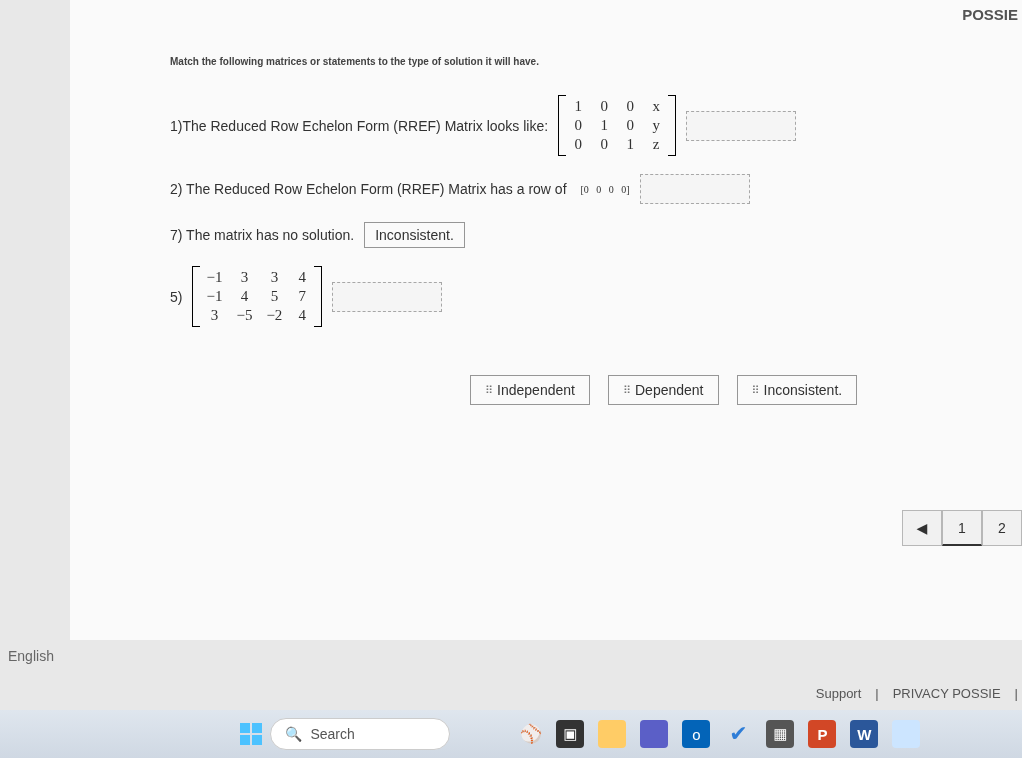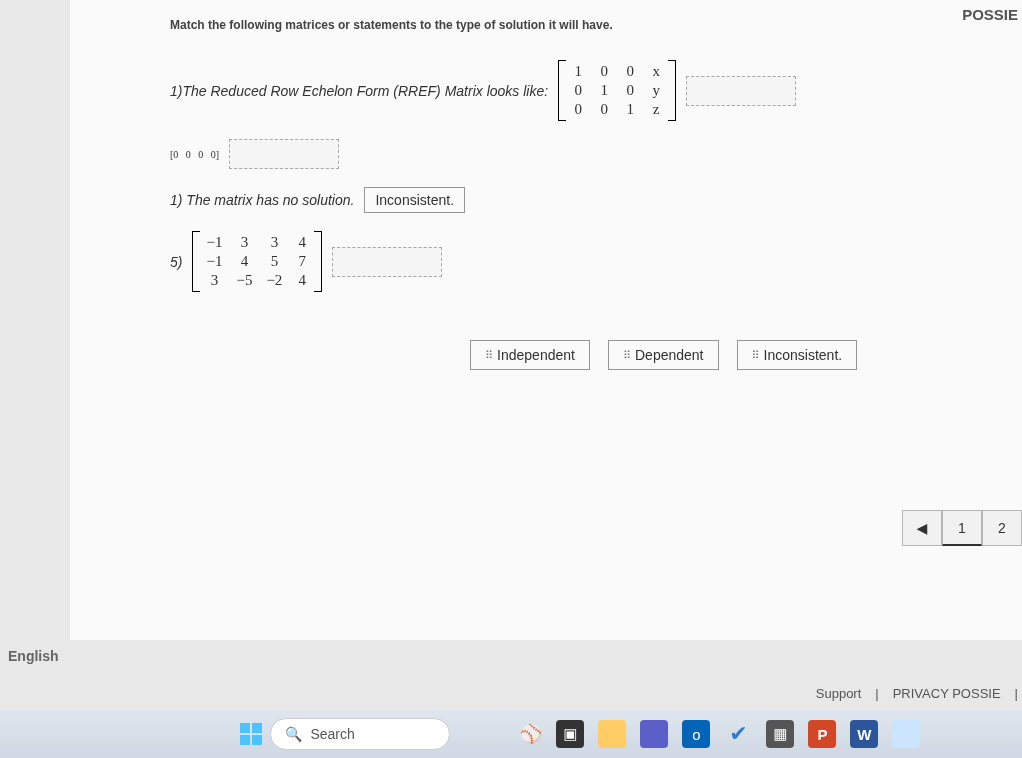--- a/index.html
+++ b/index.html
@@ -24,34 +24,35 @@
   }
   .header-right {
     position: absolute;
     top: 6px;
     right: 4px;
     font-weight: 700;
     font-size: 15px;
     color: #555;
   }
   .instr {
-    font-size: 12px;
+    font-size: 10px;
     color: #444;
     font-weight: 600;
     margin-bottom: 28px;
+    margin-top: 38px;
   }
   .qrow {
     display: flex;
     align-items: center;
     gap: 10px;
     margin-bottom: 18px;
     font-size: 14px;
     color: #333;
   }
-  .qrow .label { white-space: pre; font-style: italic; }
+  .qrow .label { white-space: pre; }
   .drop {
     border: 1px dashed #aaa;
     min-width: 110px;
     height: 30px;
     background: #fafafa;
   }
   .filled {
     border: 1px solid #999;
     padding: 4px 10px;
     font-size: 14px;
@@ -116,21 +117,20 @@
     justify-content: center;
     font-size: 14px;
   }
   .pbtn.current { border-bottom: 2px solid #333; }
   .english {
     position: absolute;
     left: 8px;
     top: 648px;
     font-size: 14px;
     color: #666;
-    font-weight: bold;
   }
   .footer-right {
     position: absolute;
     right: 4px;
     top: 686px;
     font-size: 13px;
     color: #555;
     display: flex;
     gap: 14px;
   }
@@ -220,27 +220,28 @@
           <span>0</span>
           <span>1</span>
           <span>z</span>
       </span>
       <span class="brR"></span>
     </span>
     <span class="drop"></span>
   </div>
 
   <div class="qrow">
+    <span class="label">2) The Reduced Row Echelon Form (RREF) Matrix has a row of </span>
     <span class="rowmat">[0   0   0   0]</span>
     <span class="drop"></span>
   </div>
 
 
   <div class="qrow">
-    <span class="label">1) The matrix has no solution.</span>
+    <span class="label">7) The matrix has no solution.</span>
     <span class="filled">Inconsistent.</span>
   </div>
 
   <div class="qrow">
     <span class="label">5)</span>
     <span class="matrix">
       <span class="brL"></span>
       <span class="mgrid m3x4">
         <span>−1</span>
           <span>3</span>

